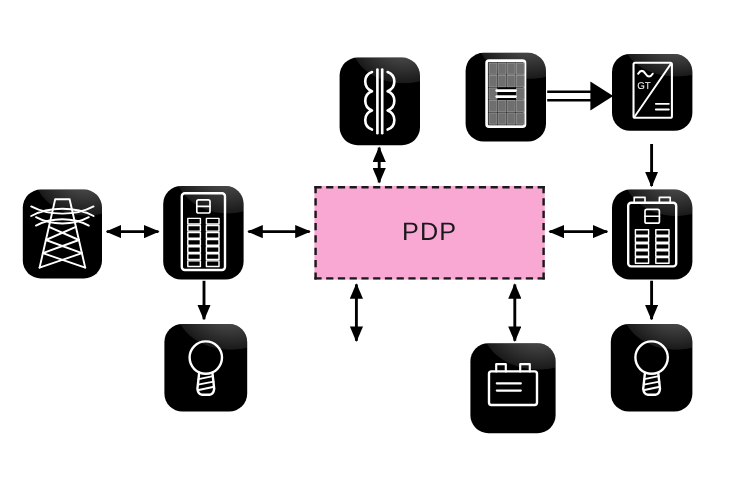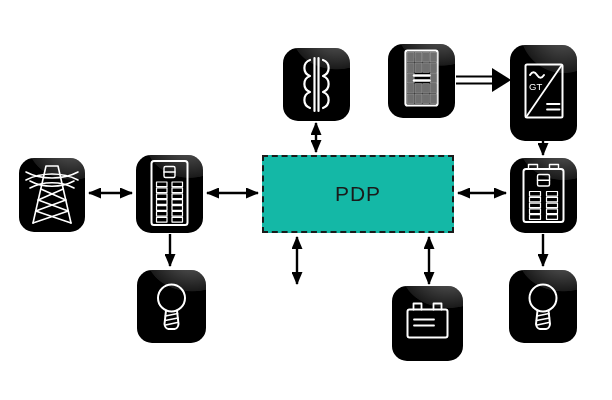--- a/index.html
+++ b/index.html
@@ -16,29 +16,29 @@
       rgba(255,255,255,0.38) 0%,rgba(255,255,255,0.10) 52%,rgba(255,255,255,0) 53%);
   }
   .node svg{position:absolute;inset:0;width:100%;height:100%;}
   .glyph{stroke:#fff;fill:none;stroke-linecap:round;stroke-linejoin:round;}
   .glyph text{fill:#fff;stroke:none;font-family:"Liberation Sans",sans-serif;}
   
   #n-grid   {left:19px;  top:158px; width:66px; height:74px;}
   #n-acp    {left:136px; top:155px; width:67px; height:78px;}
   #n-xfmr   {left:283px; top:48px;  width:67px; height:73px;}
   #n-pv     {left:388px; top:44px;  width:67px; height:74px;}
-  #n-gt     {left:510px; top:45px;  width:67px; height:96px;}
+  #n-gt     {left:510px; top:45px;  width:67px; height:64px;}
   #n-dcp    {left:510px; top:158px; width:67px; height:75px;}
   #n-bulbl  {left:137px; top:270px; width:69px; height:73px;}
   #n-bb     {left:262px; top:287px; width:68px; height:75px;}
   #n-batt   {left:392px; top:286px; width:71px; height:75px;}
   #n-bulbr  {left:509px; top:270px; width:68px; height:73px;}
   .pdp-box{
     position:absolute;left:262px;top:155px;width:192px;height:78px;
-    box-sizing:border-box;border:2px dashed #1a1a1a;background:#14b8a6;
+    box-sizing:border-box;border:2px dashed #1a1a1a;background:#f9a8d4;
     display:flex;align-items:center;justify-content:center;
   }
   .pdp-box span{font-size:21px;color:#1a1a1a;letter-spacing:1px;}
   .arrows{position:absolute;inset:0;width:612px;height:400px;pointer-events:none;}
   .arrows line{stroke:#000;stroke-width:2.4;}
   .arrows .blockshaft{stroke:#000;stroke-width:2;}
   .arrows polygon{fill:#000;}
 </style>
 </head>
 <body>

